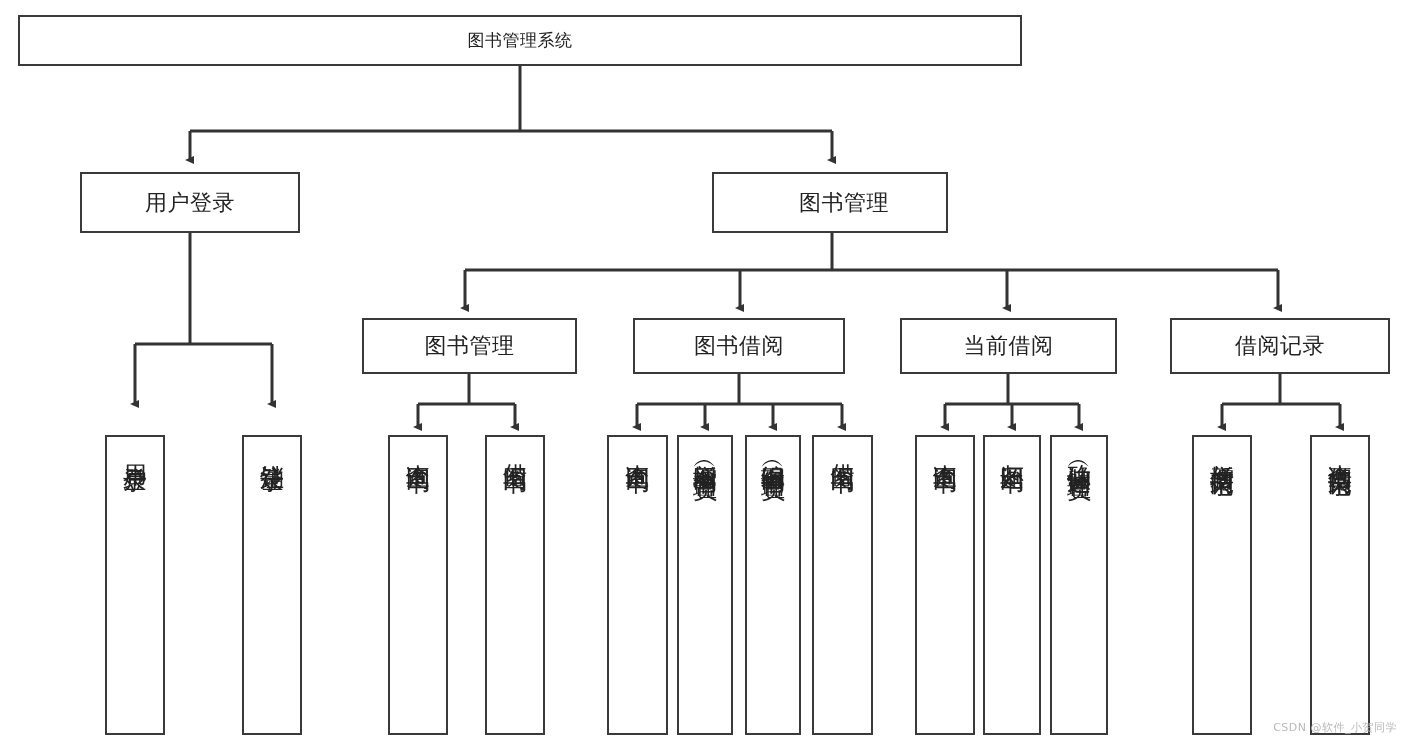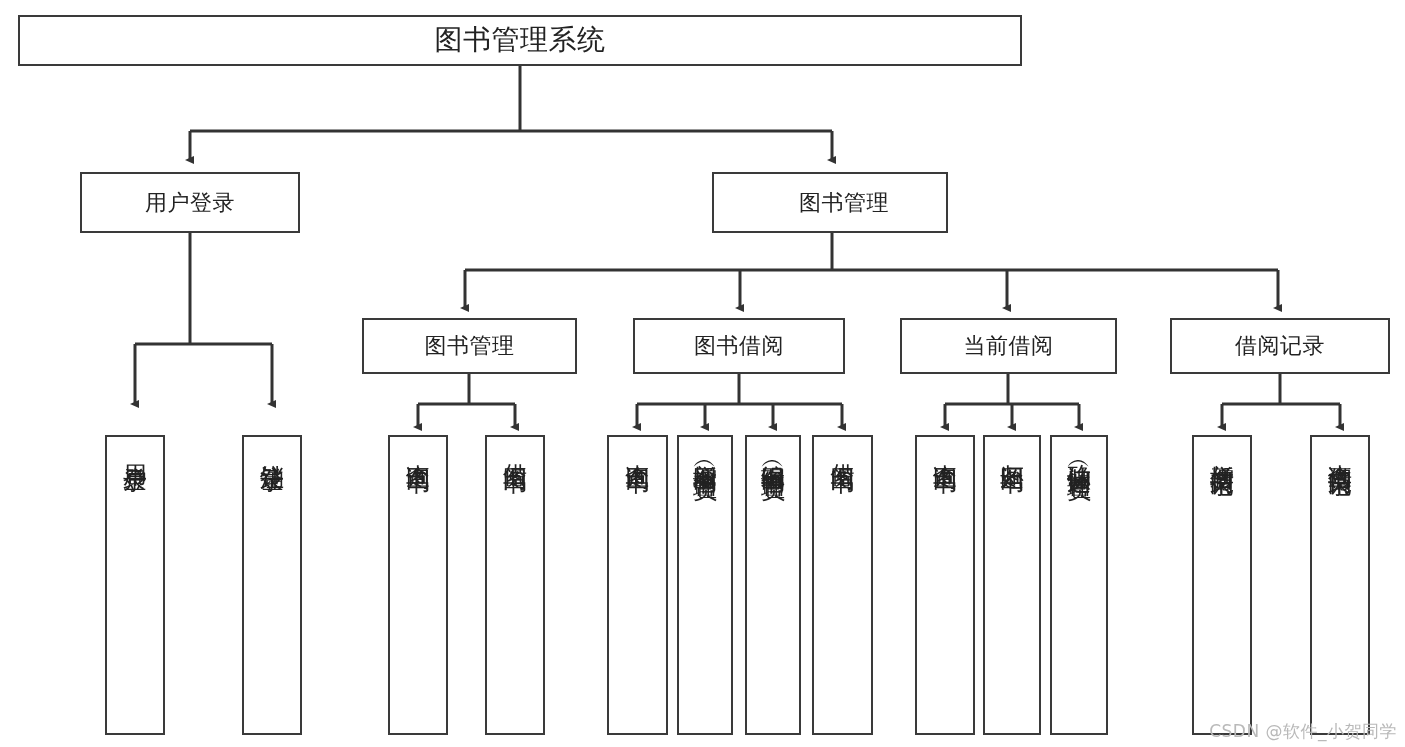--- a/index.html
+++ b/index.html
@@ -52,27 +52,27 @@
     padding-top: 8px;
   }
   .node.vertical .node-label {
     writing-mode: vertical-rl;
     text-orientation: upright;
     font-size: 24px;
     letter-spacing: 2px;
     line-height: 1;
   }
   .node.root .node-label {
-    font-size: 28px;
+    font-size: 17px;
   }
   .watermark {
     position: absolute;
     right: 8px;
-    bottom: 4px;
-    font-size: 17px;
+    bottom: 12px;
+    font-size: 11px;
     color: #b9b9b9;
     letter-spacing: 0.5px;
     white-space: nowrap;
     pointer-events: none;
   }
 </style>
 </head>
 <body>
 
 <div id="diagram-root">

